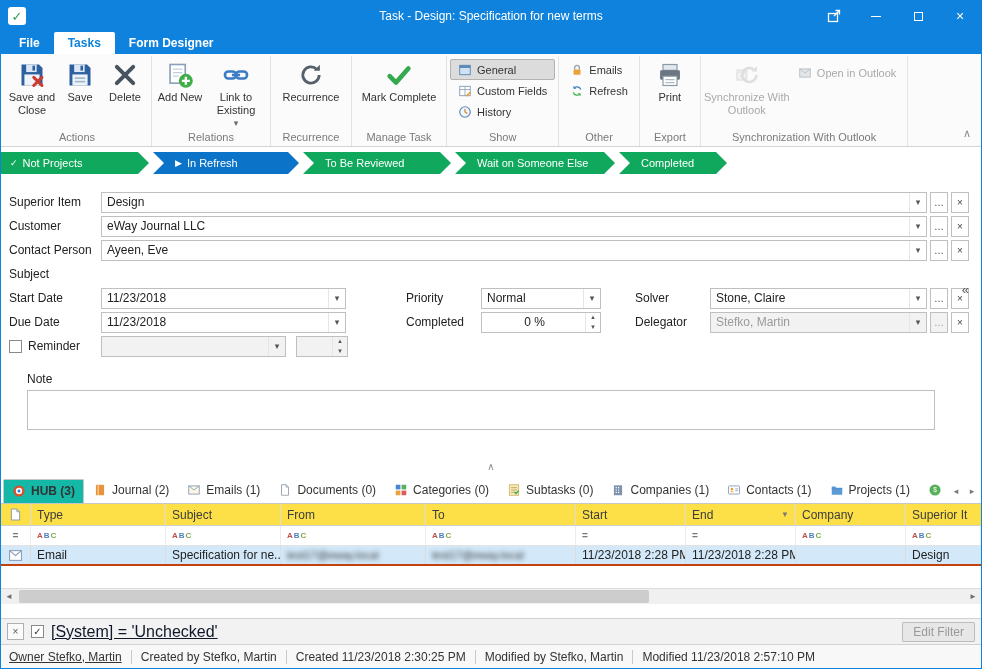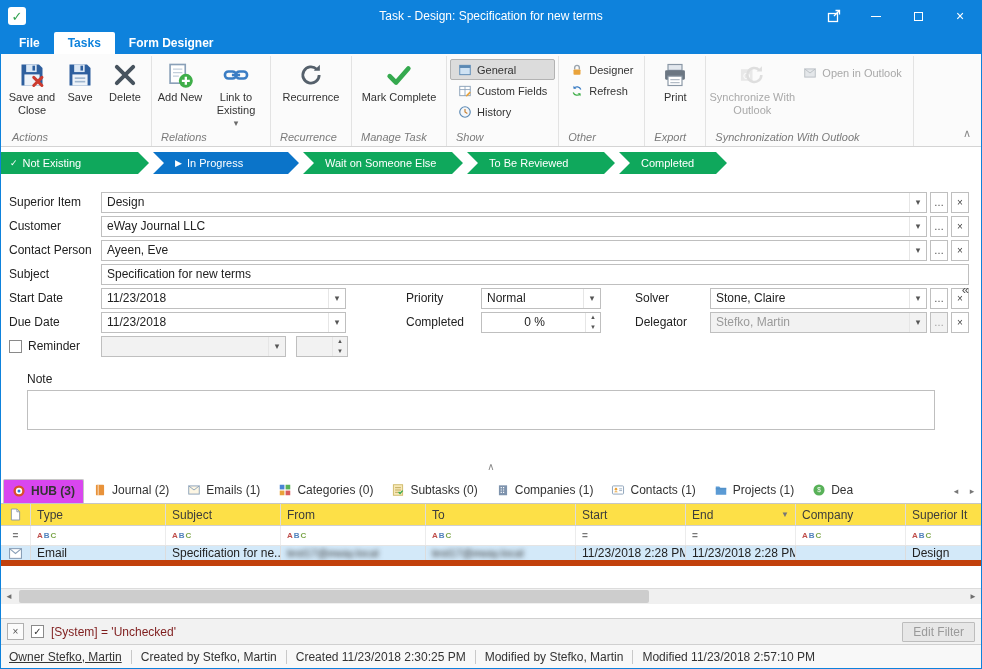--- a/index.html
+++ b/index.html
@@ -19,21 +19,21 @@
 
   
   .menubar { height:23px; background:#0e82dc; display:flex; align-items:flex-end; padding-left:4px; }
   .menu-tab { color:#fff; font-size:12px; padding:4px 14px 4px;font-weight:bold; }
   .menu-tab.active { background:#fff; color:#0e82dc; border-radius:2px 2px 0 0; }
 
   
   .ribbon { height:93px; background:#fbfbfb; border-bottom:1px solid #d4d4d4; display:flex; padding:2px 2px 0 2px; position:relative; }
   .rgroup { display:flex; flex-direction:column; border-right:1px solid #e3e3e3; padding:0 3px; }
   .rgroup-buttons { flex:1; display:flex; align-items:stretch; }
-  .rgroup-label { text-align:left; color:#7a7a7a; font-size:11px; padding:1px 6px 3px; white-space:nowrap;font-style:italic; }
+  .rgroup-label { text-align:center; color:#7a7a7a; font-size:11px; padding:1px 6px 3px; white-space:nowrap; }
   .rbtn { display:flex; flex-direction:column; align-items:center; justify-content:flex-start; padding-top:5px; text-align:center; font-size:11px; line-height:13px; color:#333; border-radius:3px; }
   .rbtn .ric { width:28px; height:28px; margin-bottom:2px; flex:none; }
   .rbtn.disabled { color:#a9a9a9; }
   .rbtn.disabled svg { opacity:.45; filter:grayscale(1); }
   .w52{width:52px}.w44{width:44px}.w46{width:46px}.w50{width:50px}.w62{width:62px}.w74{width:74px}.w88{width:88px}.w54{width:54px}.w86{width:86px}
   .small-stack { display:flex; flex-direction:column; justify-content:flex-start; padding-top:3px; }
   .sbtn { display:flex; align-items:center; gap:5px; padding:2px 7px; font-size:11px; height:21px; border:1px solid transparent; white-space:nowrap; color:#333; }
   .sbtn.active { background:#dcdcdc; border:1px solid #b3b3b3; border-radius:2px; }
   .sbtn .sic { width:14px; height:14px; flex:none; }
   .sbtn.disabled { color:#a9a9a9; }
@@ -71,50 +71,50 @@
   .checkbox { width:13px; height:13px; border:1px solid #8a8a8a; background:#fff; display:inline-flex; align-items:center; justify-content:center; font-size:10px; line-height:1; color:#333; flex:none; }
   .note-label { margin:14px 0 4px 18px; font-size:12px; }
   .note-box { margin-left:18px; margin-right:34px; height:40px; border:1px solid #bfbfbf; background:#fff; }
   .side-collapse { position:absolute; right:12px; top:108px; color:#555; font-size:13px; }
   .center-collapse { position:absolute; left:0; right:0; bottom:194px; text-align:center; color:#8a8a8a; font-size:10px; height:14px; line-height:14px; }
 
   
   .bottom { position:absolute; left:0; right:0; bottom:0; height:191px; display:flex; flex-direction:column; background:#fff; }
   .tabsbar { height:27px; display:flex; align-items:flex-end; border-bottom:1px solid #c6c6c6; padding-left:2px; position:relative; overflow:hidden; }
   .btab { display:flex; align-items:center; gap:5px; padding:4px 8px 5px; font-size:12px; color:#333; border:1px solid transparent; white-space:nowrap; }
-  .btab.active { border:1px solid #c6c6c6; border-bottom:1px solid #fff; background:#d946ef; font-weight:bold; border-radius:2px 2px 0 0; margin-bottom:-1px; }
+  .btab.active { border:1px solid #c6c6c6; border-bottom:1px solid #fff; background:#14b8a6; font-weight:bold; border-radius:2px 2px 0 0; margin-bottom:-1px; }
   .btab .tic { width:14px; height:14px; flex:none; }
   .tabnav { position:absolute; right:2px; bottom:4px; display:flex; gap:2px; background:#fff; padding-left:3px; }
   .tabnav span { width:14px; height:16px; display:flex; align-items:center; justify-content:center; color:#777; font-size:9px; }
 
   .ghead, .gfilter, .gdata { display:flex; align-items:stretch; }
   .ghead { height:22px; background:#fde047; border-bottom:1px solid #d0d0d0; color:#3c3c3c; }
   .gfilter { height:20px; background:#fff; border-bottom:1px solid #e4e4e4; }
-  .gdata { height:20px; background:#d3e9f9; border-bottom:6px solid #c2410c; }
+  .gdata { height:20px; background:#d3e9f9; border-bottom:2px solid #c2410c; }
   .gc { padding:0 6px; display:flex; align-items:center; white-space:nowrap; overflow:hidden; border-right:1px solid #dcdcdc; font-size:12px; }
   .gfilter .gc { border-right:1px solid #ececec; }
   .c0{width:30px; flex:none; justify-content:center; padding:0 2px;}
   .c1{width:135px; flex:none}.c2{width:115px; flex:none}.c3{width:145px; flex:none}.c4{width:150px; flex:none}
   .c5{width:110px; flex:none}.c6{width:110px; flex:none}.c7{width:110px; flex:none}.c8{flex:1; border-right:none}
   .sortglyph { margin-left:auto; font-size:8px; color:#777; }
   .abc { font-size:8px; font-weight:bold; letter-spacing:1px; }
   .abc .la{color:#c0504d}.abc .lb{color:#4f81bd}.abc .lc{color:#7ba548}
   .eqicon { color:#777; font-weight:bold; font-size:10px; }
   .blurred { filter:blur(2.5px); color:#333; font-size:11px; }
   .gempty { flex:1; background:#fff; }
 
   .hscroll { height:16px; background:#f0f0f0; border-top:1px solid #dcdcdc; display:flex; align-items:center; }
   .sarrow { width:16px; height:16px; display:flex; align-items:center; justify-content:center; color:#6f6f6f; font-size:8px; flex:none; }
   .strack { flex:1; height:16px; position:relative; }
   .sthumb { position:absolute; left:2px; top:1px; height:13px; width:630px; background:#cdcdcd; border-radius:2px; }
   .gap2 { height:14px; background:#fff; }
 
   .filterbar { height:26px; background:#f2f2f2; border-top:1px solid #d0d0d0; display:flex; align-items:center; gap:7px; padding:0 6px; position:relative; }
   .fbtn-close { width:17px; height:17px; border:1px solid #b0b0b0; background:#fbfbfb; display:flex; align-items:center; justify-content:center; color:#555; font-size:10px; }
-  .fexpr { font-size:12px; color:#7f1d1d; }
+  .fexpr { font-size:16px; color:#0f172a;text-decoration:underline; }
   .editfilter { position:absolute; right:6px; top:3px; height:20px; padding:0 10px; background:#e7e7e7; border:1px solid #bdbdbd; color:#9a9a9a; font-size:12px; font-family:inherit; border-radius:1px; }
 
   .statusbar { height:24px; background:#f8f8f8; border-top:1px solid #d0d0d0; display:flex; align-items:center; padding:0 8px; font-size:12px; color:#333; }
   .sep { width:1px; height:14px; background:#c9c9c9; margin:0 9px; flex:none; }
   .seg.link { text-decoration:underline; }
 </style>
 </head>
 <body>
 
 <div class="window">
@@ -261,21 +261,21 @@
       <div class="rgroup-label">Show</div>
     </div>
 
     <div class="rgroup">
       <div class="rgroup-buttons small-stack">
         <div class="sbtn">
           <svg class="sic" viewBox="0 0 24 24">
               <path d="M8 11V8a4 4 0 0 1 8 0v3" fill="none" stroke="#9aa4ad" stroke-width="2.4"></path>
               <rect x="6" y="11" width="12" height="9" rx="1.5" fill="#e9a33b"></rect>
             </svg>
-          <span>Designer</span>
+          <span>Emails</span>
         </div>
         <div class="sbtn">
           <svg class="sic" viewBox="0 0 24 24">
               <path d="M18.5 9.5A7 7 0 0 0 6.6 7.2" fill="none" stroke="#3b7dc4" stroke-width="2.2"></path>
               <path d="M6 3v5h5z" fill="#3b7dc4"></path>
               <path d="M5.5 14.5a7 7 0 0 0 11.9 2.3" fill="none" stroke="#3fae49" stroke-width="2.2"></path>
               <path d="M18 21v-5h-5z" fill="#3fae49"></path>
             </svg>
           <span>Refresh</span>
         </div>
@@ -319,31 +319,31 @@
       </div>
       <div class="rgroup-label">Synchronization With Outlook</div>
     </div>
 
     <div class="ribbon-collapse">∧</div>
   </div>
 
   <div class="workflow">
     <div class="wstep first ws0">
       <span class="wicon">✓</span>
-      <span>Not Existing</span>
+      <span>Not Projects</span>
     </div>
     <div class="wstep current ws1">
       <span class="wicon">▶</span>
-      <span>In Progress</span>
+      <span>In Refresh</span>
+    </div>
+    <div class="wstep ws2">
+      <span>To Be Reviewed</span>
     </div>
     <div class="wstep ws3">
       <span>Wait on Someone Else</span>
-    </div>
-    <div class="wstep ws2">
-      <span>To Be Reviewed</span>
     </div>
     <div class="wstep ws4">
       <span>Completed</span>
     </div>
   </div>
 
   <div class="form">
 
     <div class="frow">
       <div class="flabel">Superior Item</div>
@@ -370,23 +370,20 @@
       <div class="lookup grow">
         <span class="fval">Ayeen,  Eve</span>
         <span class="caret">▾</span>
       </div>
       <div class="fieldbtn">…</div>
       <div class="fieldbtn">×</div>
     </div>
 
     <div class="frow">
       <div class="flabel">Subject</div>
-      <div class="textinput grow">
-        <span class="fval">Specification for new terms</span>
-      </div>
     </div>
 
     <div class="frow">
       <div class="flabel">Start Date</div>
       <div class="lookup w245">
         <span class="fval">11/23/2018</span>
         <span class="caret">▾</span>
       </div>
       <div class="flabel flabel2">Priority</div>
       <div class="lookup w120">
@@ -467,20 +464,27 @@
             <rect x="8" y="3" width="1.8" height="18" fill="#fff" opacity=".65"></rect>
           </svg>
         <span>Journal (2)</span>
       </div>
       <div class="btab">
         <svg class="tic" viewBox="0 0 24 24">
             <rect x="3" y="5" width="18" height="14" fill="#fdf6e3" stroke="#8aa0b8" stroke-width="1.6"></rect>
             <path d="M3 5l9 7 9-7" fill="none" stroke="#8aa0b8" stroke-width="1.6"></path>
           </svg>
         <span>Emails (1)</span>
+      </div>
+      <div class="btab">
+        <svg class="tic" viewBox="0 0 24 24">
+            <path d="M6 3h8l4 4v14H6z" fill="#fff" stroke="#98a4b0" stroke-width="1.6"></path>
+            <path d="M14 3v4h4" fill="none" stroke="#98a4b0" stroke-width="1.6"></path>
+          </svg>
+        <span>Documents (0)</span>
       </div>
       <div class="btab">
         <svg class="tic" viewBox="0 0 24 24">
             <rect x="3" y="3" width="8" height="8" fill="#4a84d4"></rect>
             <rect x="13" y="3" width="8" height="8" fill="#58b158"></rect>
             <rect x="3" y="13" width="8" height="8" fill="#e8a33b"></rect>
             <rect x="13" y="13" width="8" height="8" fill="#d95b5b"></rect>
           </svg>
         <span>Categories (0)</span>
       </div>

